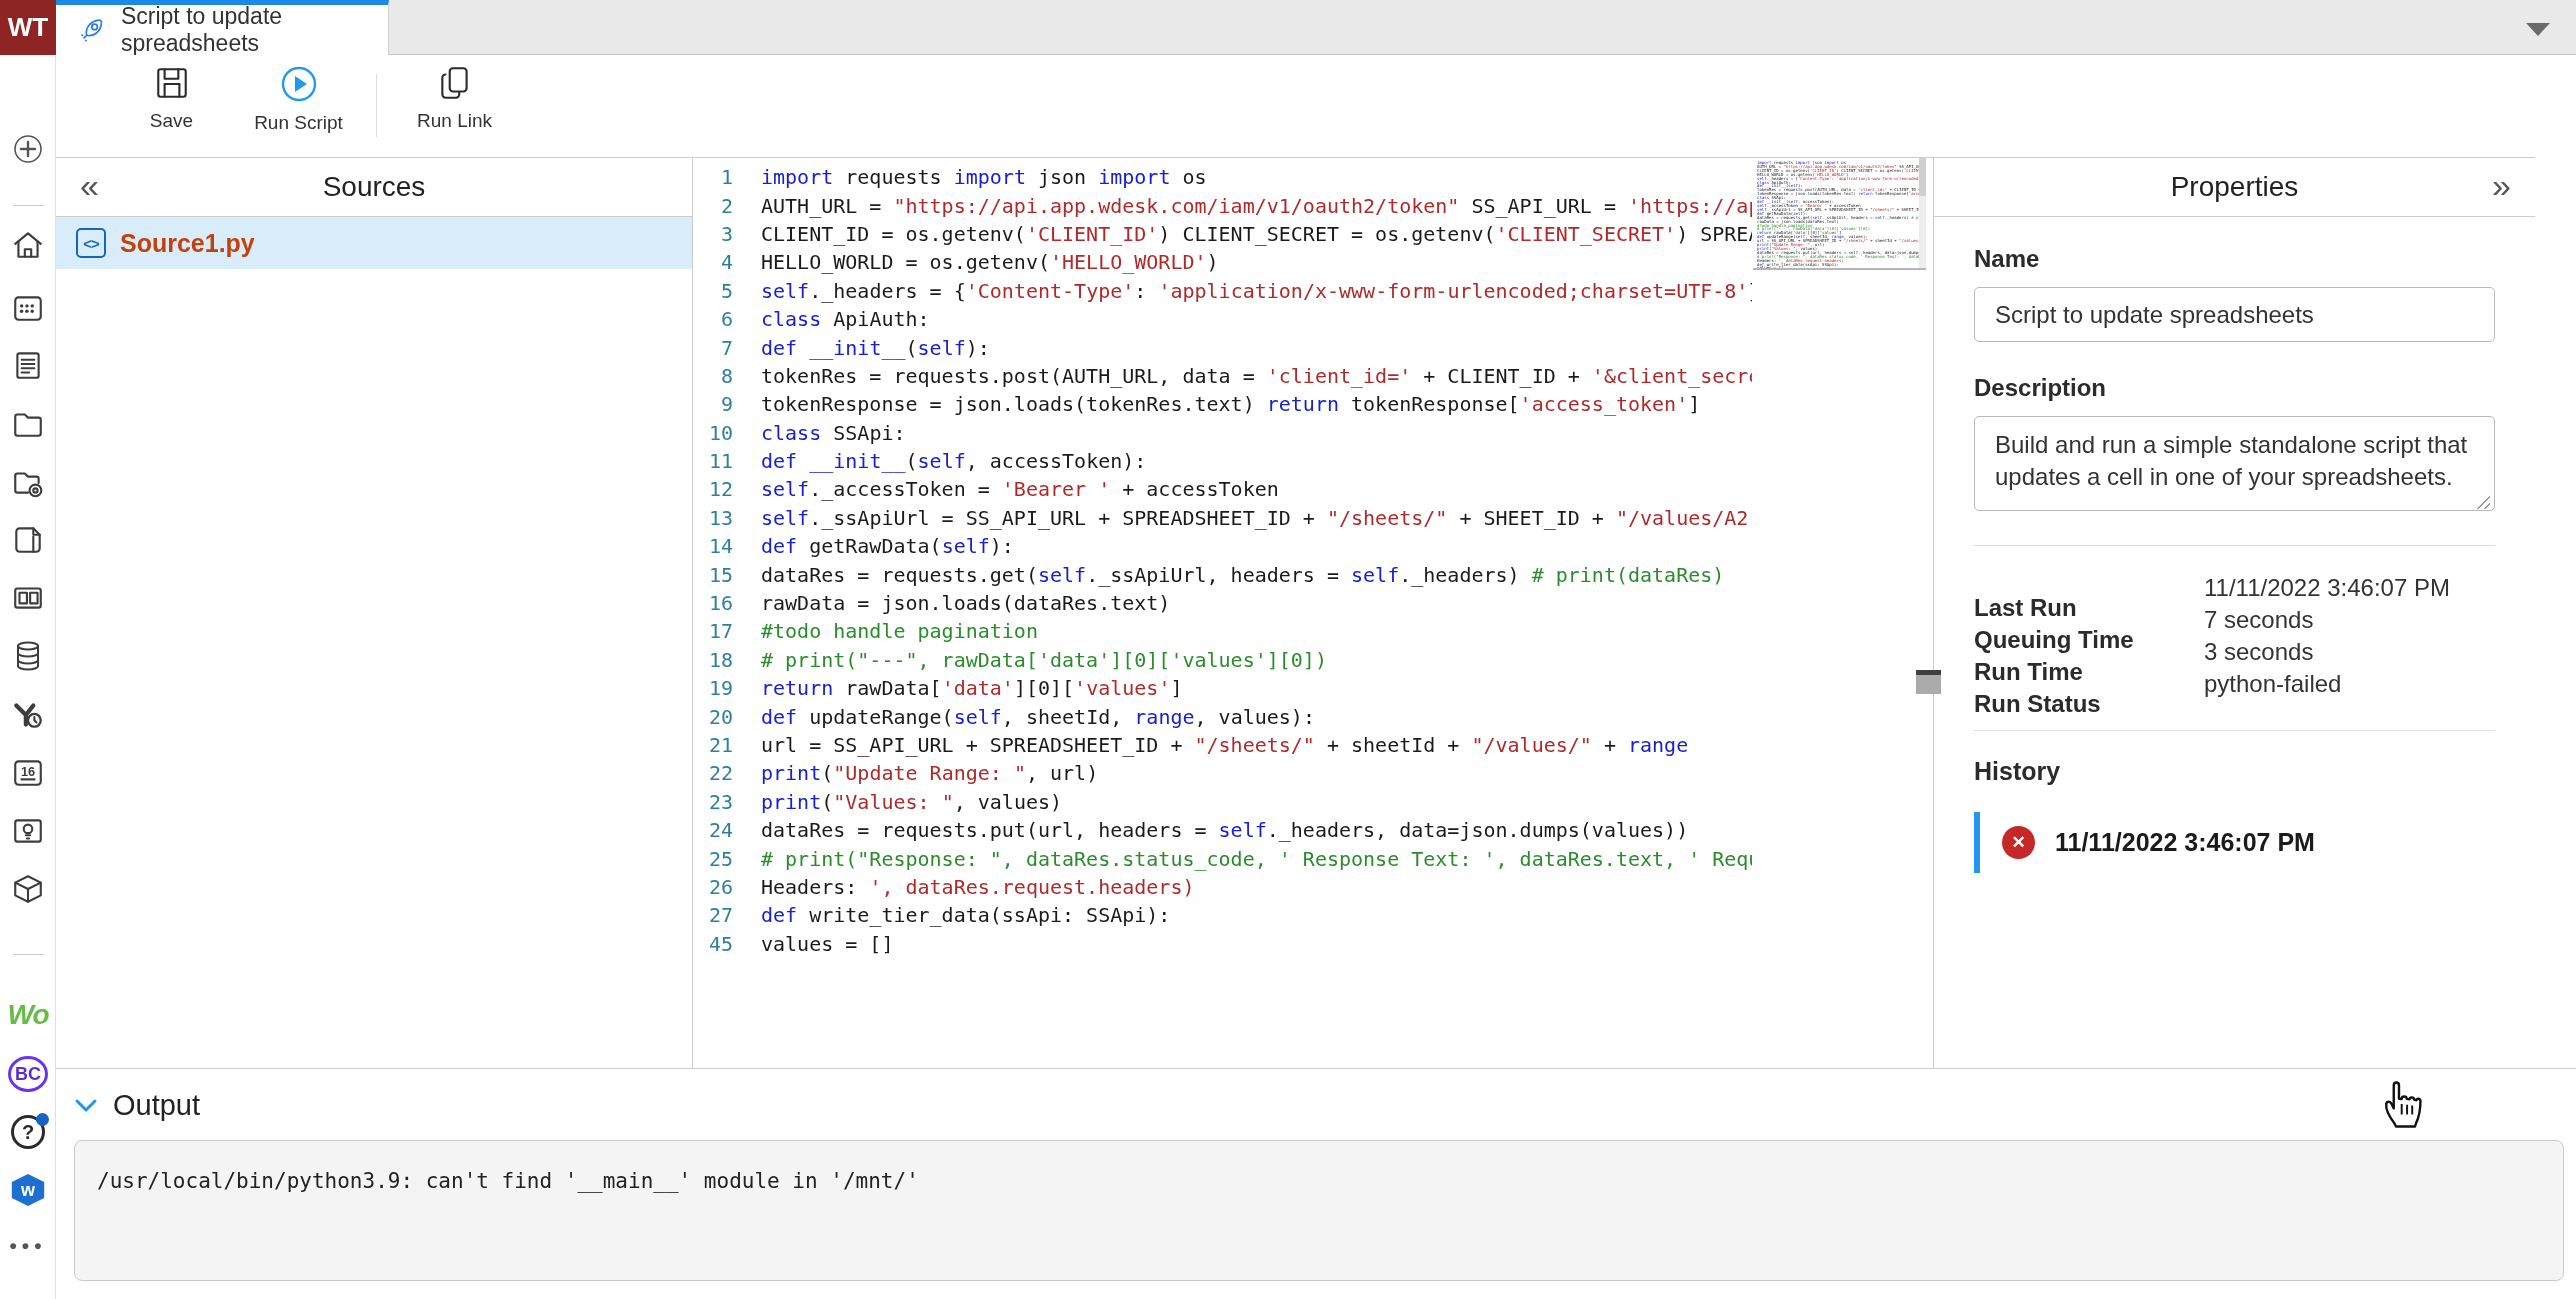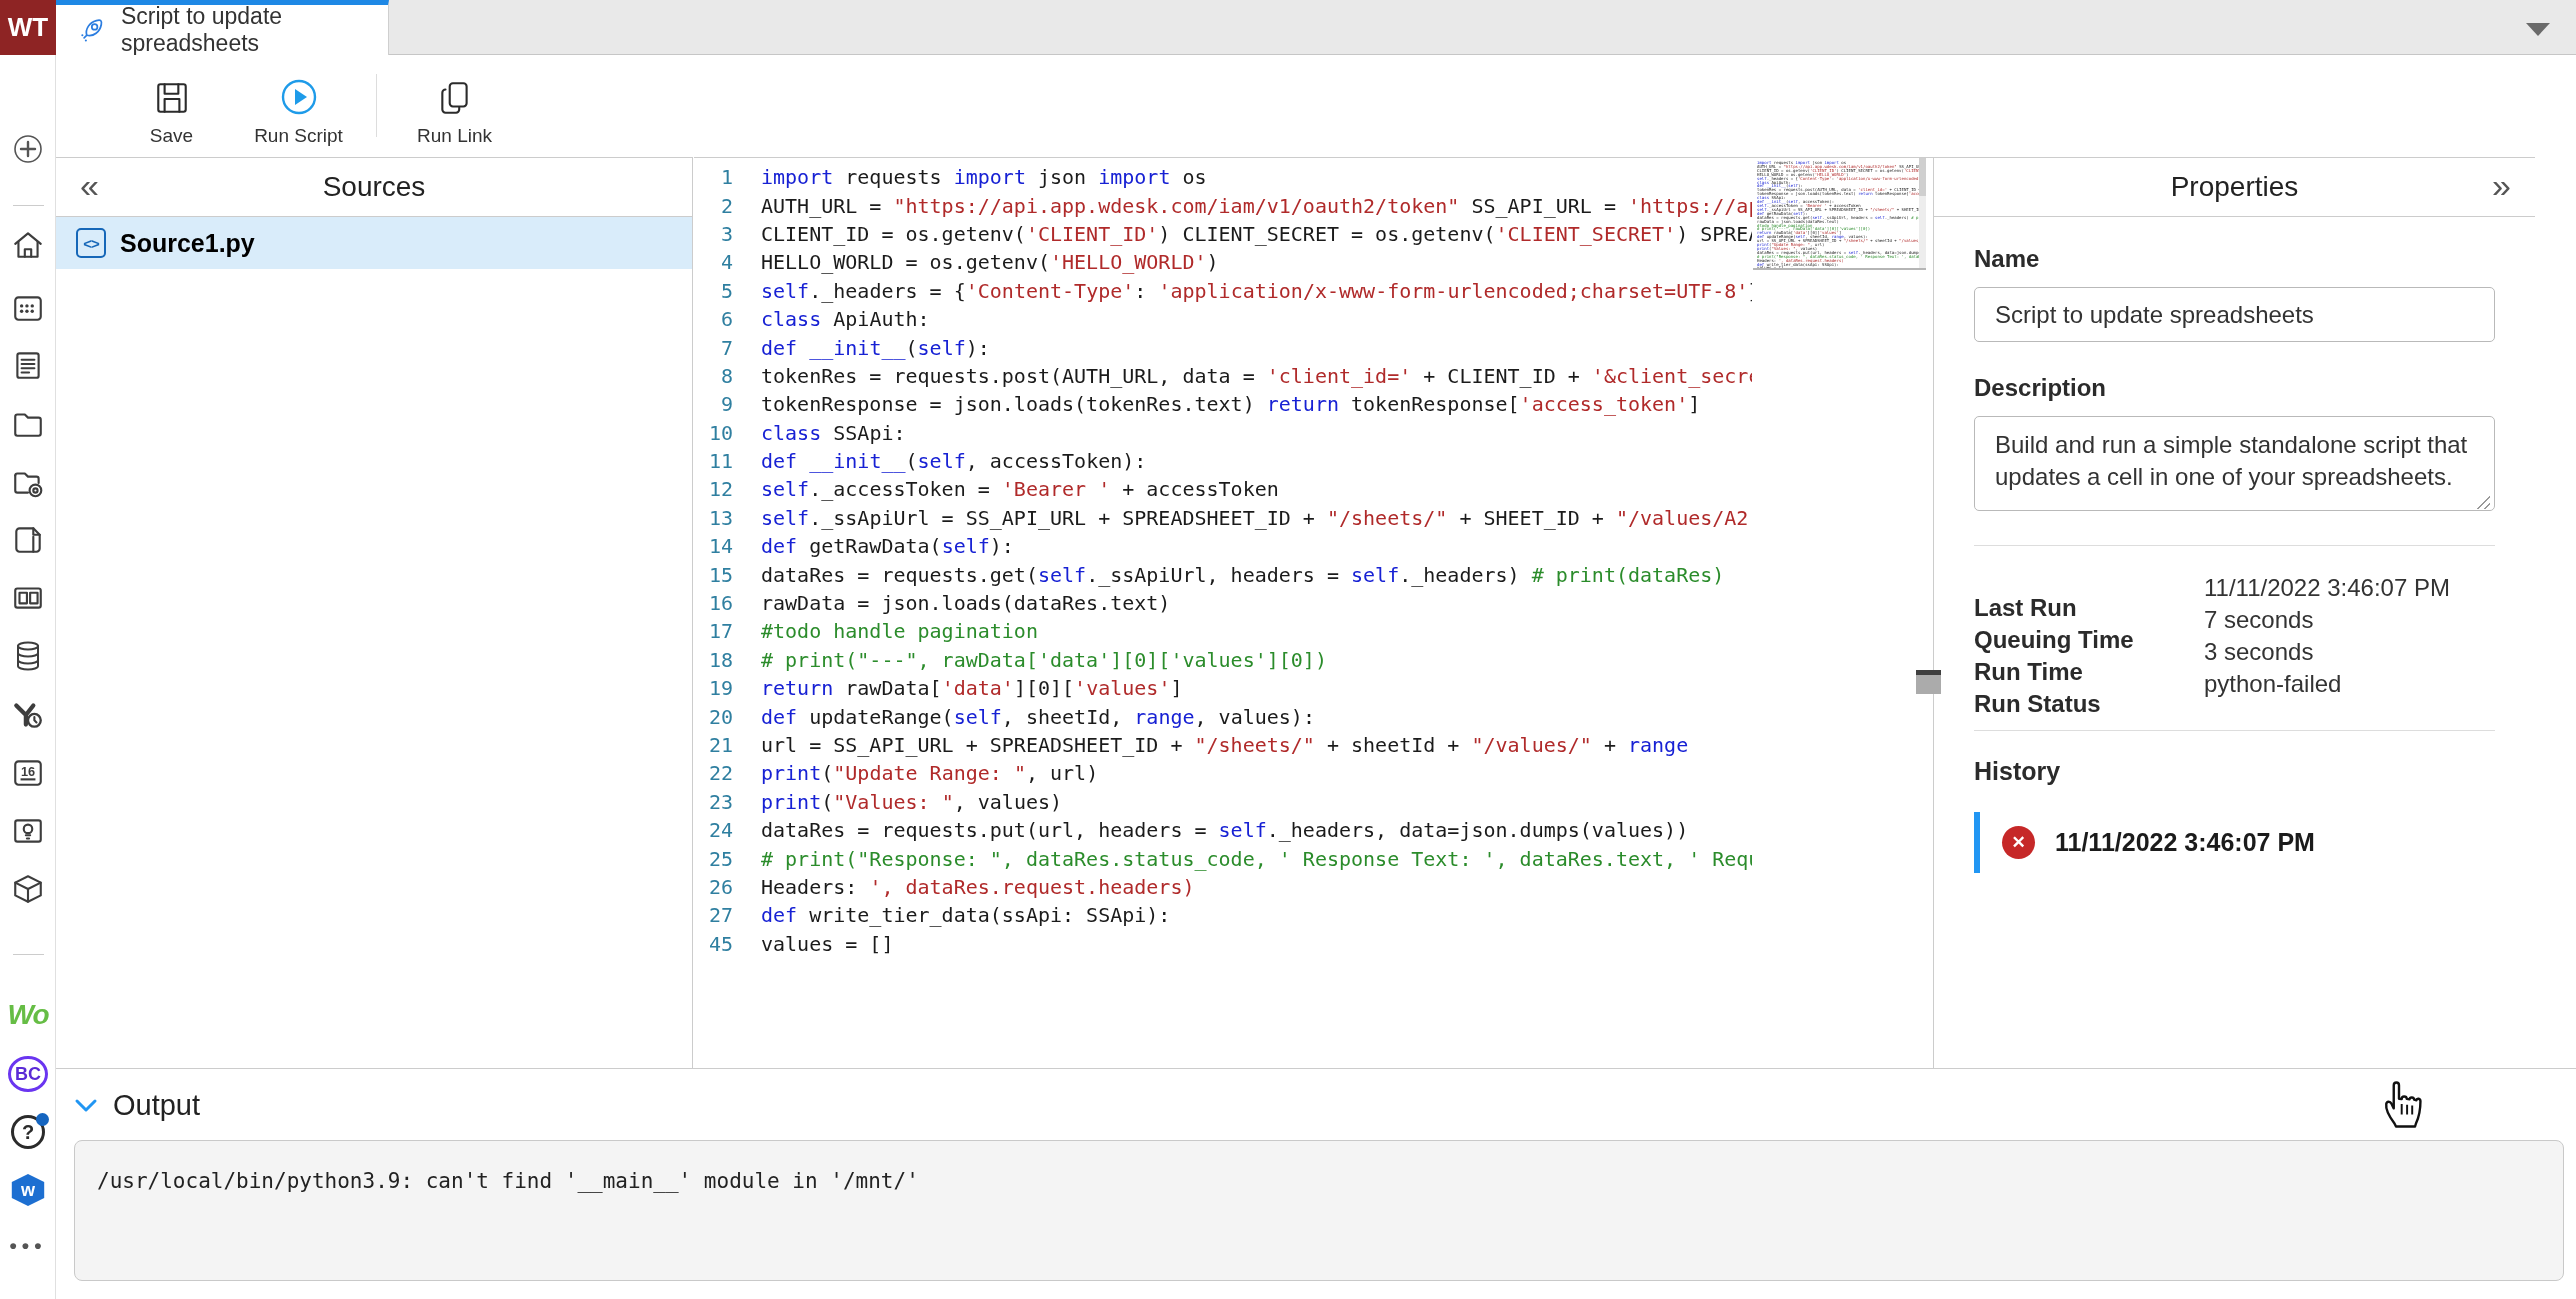--- a/index.html
+++ b/index.html
@@ -23,34 +23,34 @@
   .more-dots { color:#555; font-size:21px; letter-spacing:5px; font-weight:700; }
 
   
   .logo { position:absolute; left:0; top:0; width:56px; height:55px; background:#8e2424; color:#fff; display:flex; align-items:center; justify-content:center; font-size:26px; font-weight:700; z-index:6; }
   .tabstrip { position:absolute; left:56px; top:0; right:0; height:55px; background:#e9e9e9; border-bottom:1px solid #c6c6c6; }
   .tab-active { position:absolute; left:0; top:0; width:333px; height:55px; background:#fff; border-right:1px solid #cfcfcf; border-top:5px solid #1e88e5; display:flex; align-items:center; padding-left:22px; gap:15px; }
   .tab-label { font-size:23px; color:#333; }
   .tab-caret { position:absolute; right:26px; top:23px; width:0; height:0; border-left:12px solid transparent; border-right:12px solid transparent; border-top:13px solid #6a6a6a; }
 
   .toolbar { position:absolute; left:56px; top:55px; right:0; height:101px; background:#fff; display:flex; align-items:center; padding-left:52px; }
-  .tool-btn { width:127px; height:83px; display:flex; flex-direction:column; align-items:center; justify-content:flex-end; gap:8px; cursor:default; }
+  .tool-btn { width:127px; height:83px; display:flex; flex-direction:column; align-items:center; justify-content:flex-start; gap:8px; cursor:default; }
   .tool-label { font-size:19px; color:#333; }
   .tool-divider { width:1px; height:63px; background:#ddd; margin:0 14px; }
 
   
   .panel { position:absolute; top:157px; height:912px; border-top:1px solid #ccc; background:#fff; }
   .sources { left:56px; width:637px; border-right:1px solid #ccc; }
   .panel-header { height:59px; border-bottom:1px solid #ccc; position:relative; display:flex; align-items:center; justify-content:center; }
   .panel-title { font-size:28px; color:#222; }
   .collapse-left { position:absolute; left:24px; top:8px; font-size:34px; color:#555; }
   .collapse-right { position:absolute; right:24px; top:8px; font-size:34px; color:#555; }
   .source-row { height:52px; background:#d9ecfa; display:flex; align-items:center; padding-left:20px; gap:14px; }
   .code-badge { width:30px; height:30px; border:2px solid #1667b8; border-radius:5px; color:#1667b8; font-size:15px; font-weight:700; display:flex; align-items:center; justify-content:center; letter-spacing:-1px; }
-  .source-name { font-size:25px; font-weight:600; color:#000000; }
+  .source-name { font-size:25px; font-weight:600; color:#c2410c; }
 
   
   .editor { left:694px; width:1239px; overflow:hidden; }
   #code-lines { position:absolute; left:0; top:5px; right:181px; font-family:"DejaVu Sans Mono", monospace; font-size:20px; }
   .cl { display:flex; height:28.4px; align-items:center; }
   .ln { width:67px; text-align:right; padding-right:28px; color:#2f7fa0; flex:none; }
   .ct { white-space:pre; overflow:hidden; flex:1; min-width:0; }
   .tk-k { color:#1721d4; } .tk-s { color:#b02a2a; }
   .tk-su { color:#b02a2a; }
   .tk-c { color:#2b8c2b; } .tk-d { color:#1b1b1b; }

